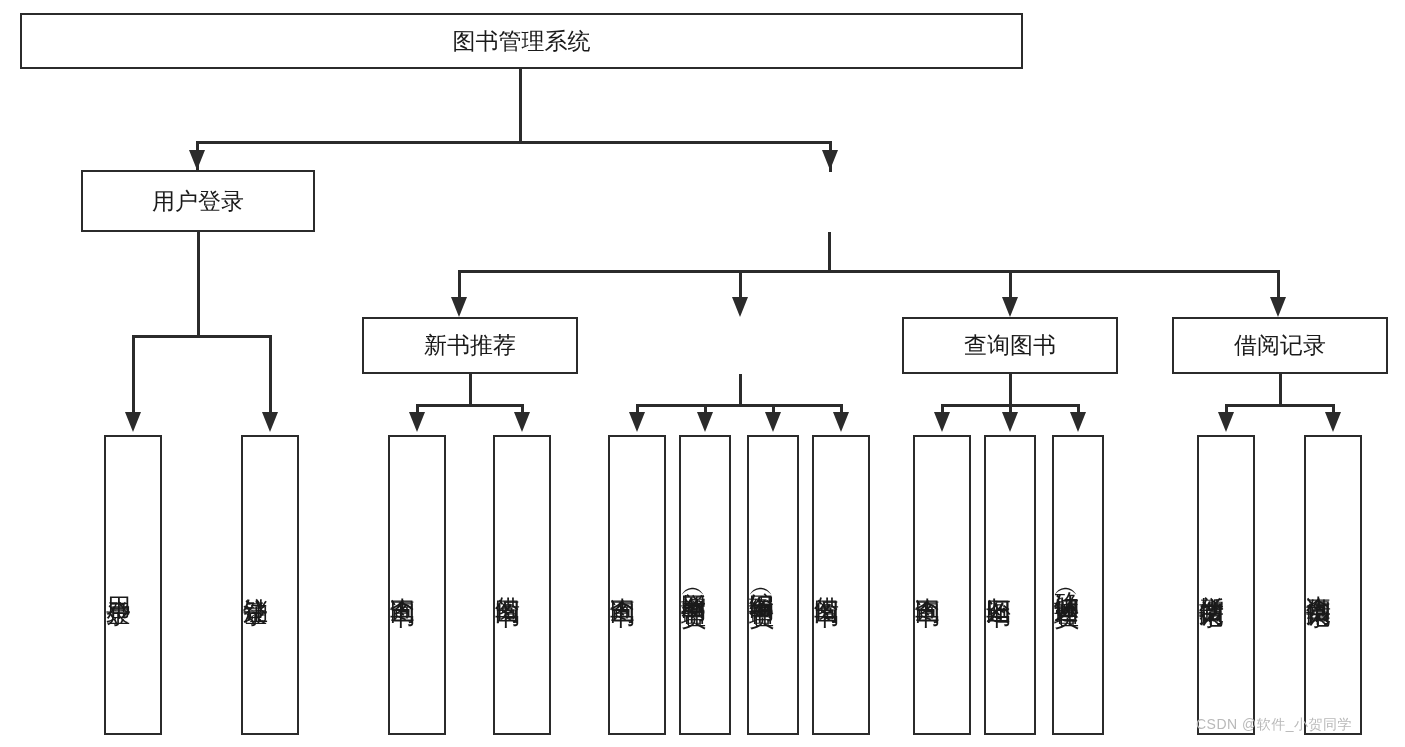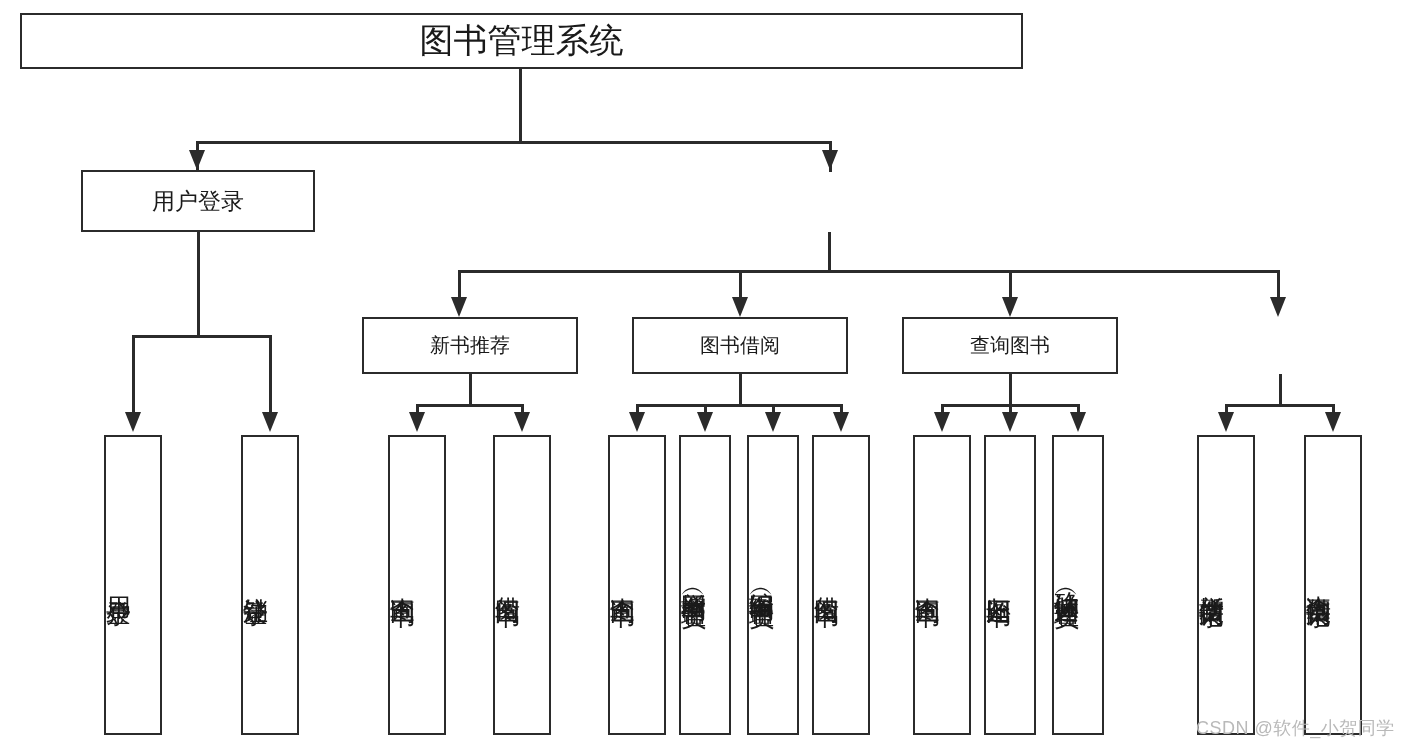--- a/index.html
+++ b/index.html
@@ -23,27 +23,27 @@
     position: absolute;
     box-sizing: border-box;
     background: #ffffff;
     border: 2.5px solid #2b2b2b;
     display: flex;
     align-items: center;
     justify-content: center;
     color: #1a1a1a;
   }
   .node.root {
-    font-size: 34px;
+    font-size: 23px;
   }
   .node.lvl2 {
     font-size: 23px;
   }
   .node.lvl3 {
-    font-size: 20px;
+    font-size: 23px;
   }
   
   .node.leaf {
     writing-mode: vertical-rl;
     text-orientation: upright;
     font-size: 25px;
     letter-spacing: 2px;
     align-items: flex-end;
     justify-content: center;
     padding-bottom: 8px;
@@ -64,21 +64,21 @@
     position: absolute;
     width: 0;
     height: 0;
     border-left: 8px solid transparent;
     border-right: 8px solid transparent;
     border-top: 20px solid #2b2b2b;
   }
   
   #watermark {
     position: absolute;
-    font-size: 18px;
+    font-size: 14px;
     color: #b9b9b9;
     white-space: nowrap;
     letter-spacing: 0.5px;
   }
 </style>
 </head>
 <body>
 
 <div id="canvas">
 
@@ -112,25 +112,25 @@
   <div class="conn vline" style="left:739px; top:270px; height:37px;"></div>
   <div class="arrow" style="left:732px; top:297px;"></div>
   <div class="conn vline" style="left:1009px; top:270px; height:37px;"></div>
   <div class="arrow" style="left:1002px; top:297px;"></div>
   <div class="conn vline" style="left:1277px; top:270px; height:37px;"></div>
   <div class="arrow" style="left:1270px; top:297px;"></div>
 
   <div class="node lvl3" style="left:362px; top:317px; width:216px; height:57px;">
     <span class="label">新书推荐</span>
   </div>
-  <div class="node lvl3" style="left:632px; top:317px; width:216px; height:57px;">
-    <span class="label">图书借阅</span>
-  </div>
   <div class="node lvl3" style="left:902px; top:317px; width:216px; height:57px;">
     <span class="label">查询图书</span>
+  </div>
+  <div class="node lvl3" style="left:1172px; top:317px; width:216px; height:57px;">
+    <span class="label">借阅记录</span>
   </div>
 
   <div class="conn vline" style="left:469px; top:374px; height:32px;"></div>
   <div class="conn hline" style="left:417px; top:404px; width:106px;"></div>
   <div class="conn vline" style="left:416px; top:404px; height:18px;"></div>
   <div class="arrow" style="left:409px; top:412px;"></div>
   <div class="conn vline" style="left:521px; top:404px; height:18px;"></div>
   <div class="arrow" style="left:514px; top:412px;"></div>
 
   <div class="conn vline" style="left:739px; top:374px; height:32px;"></div>

